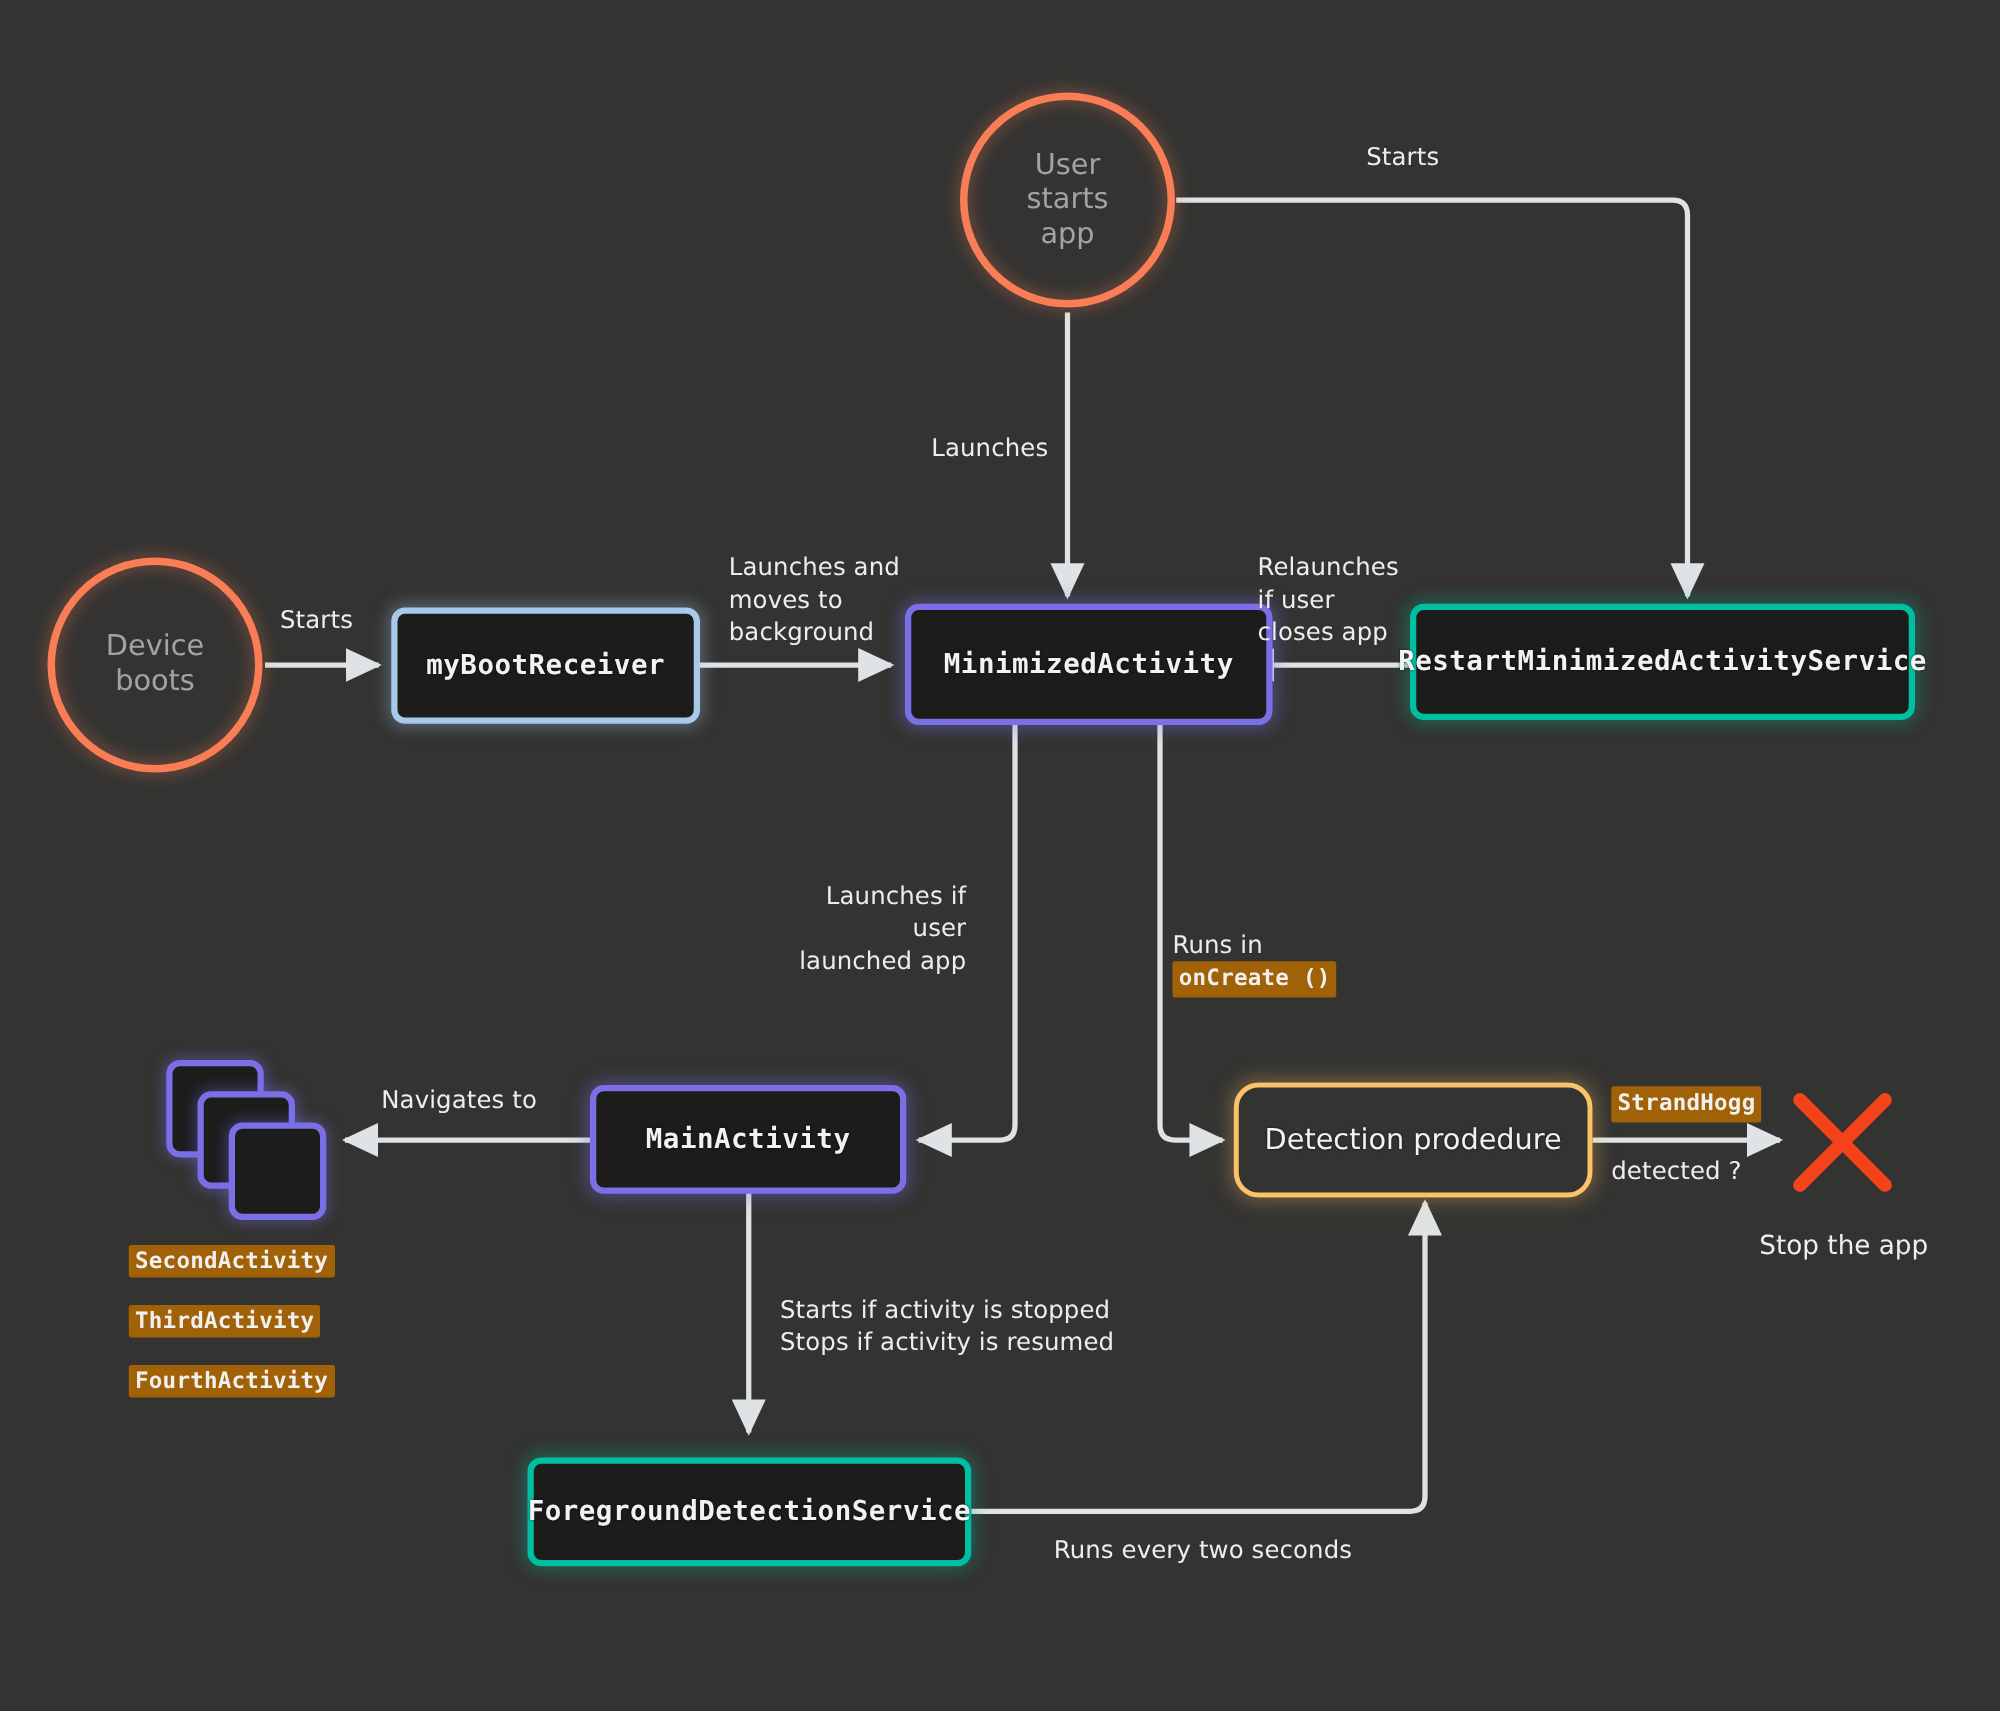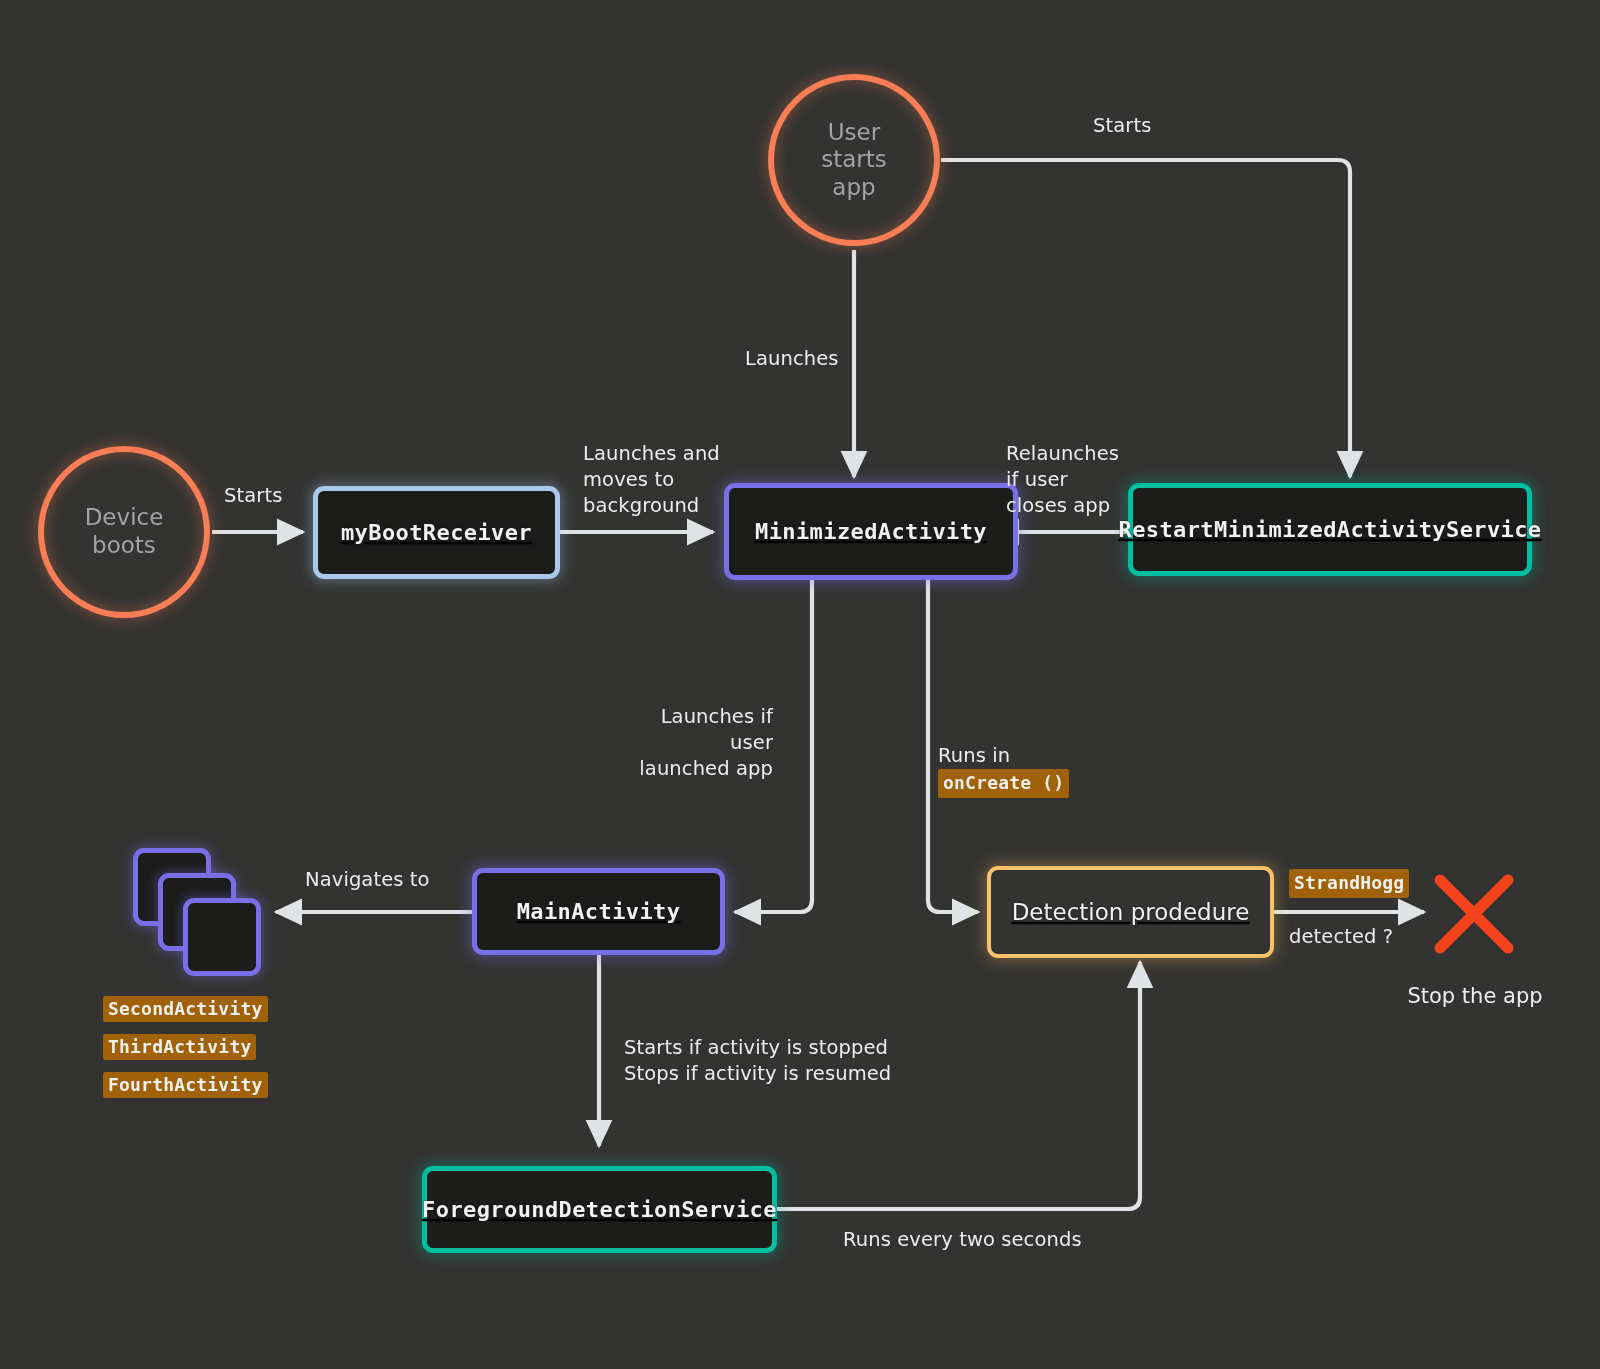--- a/index.html
+++ b/index.html
@@ -68,21 +68,20 @@
   }
   
   .node {
     position: absolute;
     display: flex;
     align-items: center;
     justify-content: center;
     box-sizing: border-box;
     border-radius: 11px;
     border-style: solid;
-    text-decoration: underline;
   }
   .node.filled { background: #1C1C1B; }
   .node.hollow { background: transparent; }
   .circle-node {
     position: absolute;
     box-sizing: border-box;
     border-radius: 50%;
     display: flex;
     align-items: center;
     justify-content: center;
@@ -94,21 +93,21 @@
     border-radius: 11px;
     background: #1C1C1B;
     border: 5px solid #7B6FE8;
     box-shadow: 0 0 11px 2px rgba(123,111,232,0.38);
   }
   .chip-list {
     position: absolute;
     display: flex;
     flex-direction: column;
     align-items: flex-start;
-    gap: 12px;
+    gap: 22px;
   }
   .cap-label {
     position: absolute;
     color: #EFEFEF;
     font-family: "DejaVu Sans", sans-serif;
     font-size: 21px;
     text-align: center;
   }
 </style>
 </head>
@@ -193,21 +192,21 @@
               box-shadow:0 0 14px 3px rgba(0,191,160,0.33);">
     <div class="node-label">RestartMinimizedActivityService</div>
   </div>
 
   <div class="node filled" style="left:472px; top:868px; width:253px; height:87px; border-width:5px; border-color:#7B6FE8;
               box-shadow:0 0 14px 3px rgba(123,111,232,0.40);">
     <div class="node-label">MainActivity</div>
   </div>
 
   <div class="node hollow" style="left:987px; top:866px; width:287px; height:92px; border-width:4px; border-color:#FBC268;
-              box-shadow:0 0 15px 3px rgba(251,194,104,0.30);">
+              box-shadow:0 0 15px 3px rgba(251,194,104,0.30);border-radius:20px;">
     <div class="node-label sans">Detection prodedure</div>
   </div>
 
   <div class="node filled" style="left:422px; top:1166px; width:355px; height:87px; border-width:5px; border-color:#00BFA0;
               box-shadow:0 0 14px 3px rgba(0,191,160,0.33);">
     <div class="node-label">ForegroundDetectionService</div>
   </div>
 
   <div>
     <div class="stack-sq" style="left:133px; top:848px; width:78px; height:78px;"></div>

